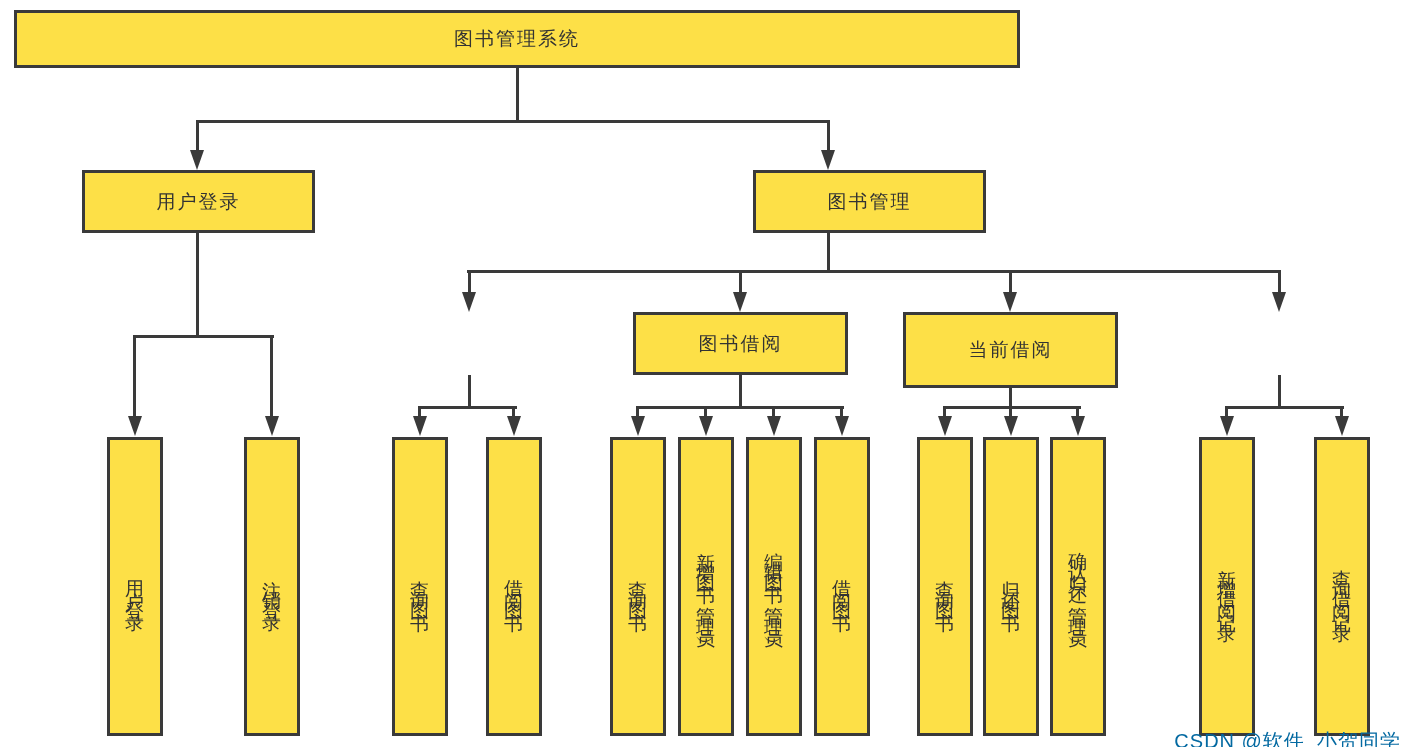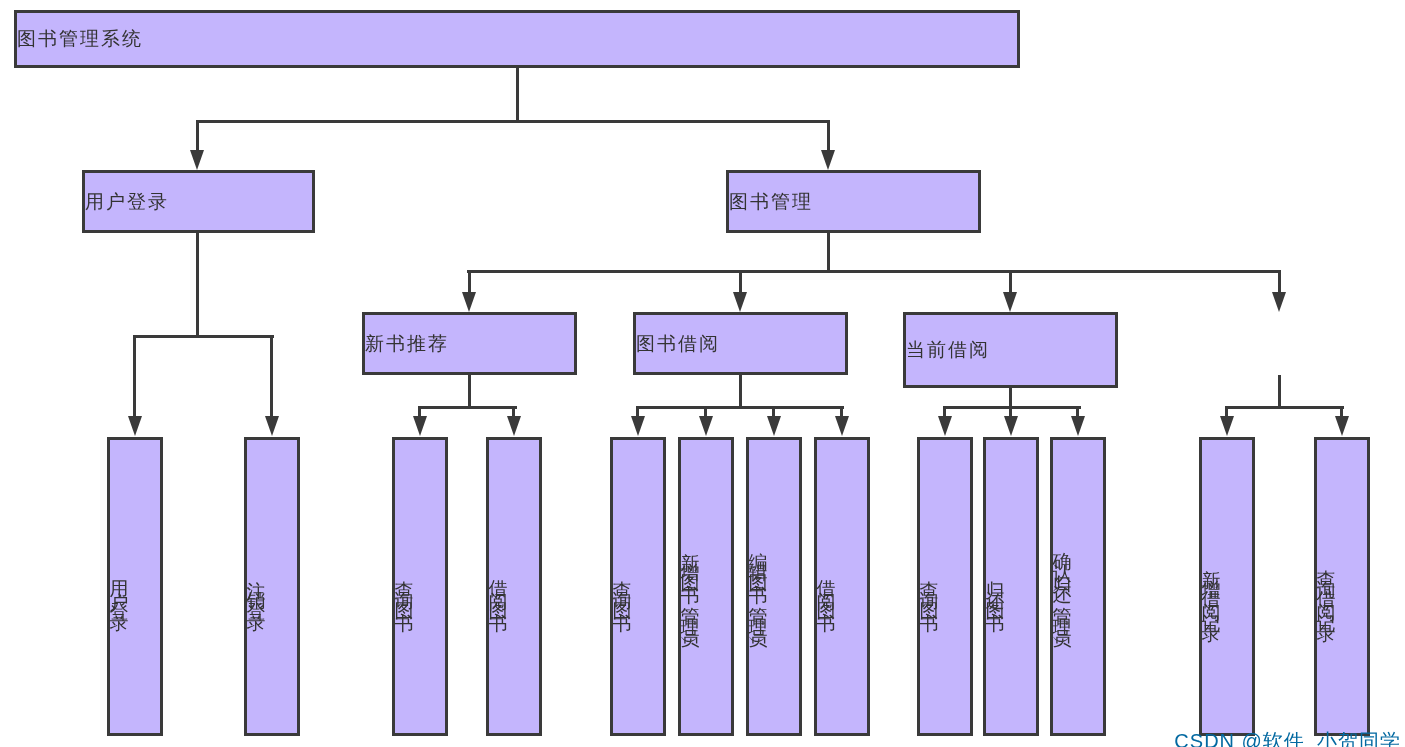--- a/index.html
+++ b/index.html
@@ -7,24 +7,24 @@
     position:relative;
     width:1405px;height:747px;
     background:#ffffff;
     overflow:hidden;
     font-family:"Liberation Sans","DejaVu Sans",sans-serif;
   }
   .box{
     position:absolute;
     box-sizing:border-box;
     border:3px solid #3a3a3a;
-    background:#c4b5fd;
+    background:#fde047;
     display:flex;
     align-items:center;
-    justify-content:flex-start;
+    justify-content:center;
     color:#333333;
   }
   .hlabel{
     font-size:19px;
     letter-spacing:2px;
     white-space:nowrap;
   }
   .vlabel{
     writing-mode:vertical-rl;
     text-orientation:mixed;
@@ -118,27 +118,24 @@
   <div class="ln v" style="left:1340px;top:406px;height:15px"></div>
   <div class="arr" style="left:1335px;top:416px"></div>
 
   <div class="box" style="left:14px;top:10px;width:1006px;height:58px">
     <span class="hlabel">图书管理系统</span>
   </div>
 
   <div class="box" style="left:82px;top:170px;width:233px;height:63px">
     <span class="hlabel">用户登录</span>
   </div>
-  <div class="box" style="left:726px;top:170px;width:255px;height:63px">
+  <div class="box" style="left:753px;top:170px;width:233px;height:63px">
     <span class="hlabel">图书管理</span>
   </div>
 
-  <div class="box" style="left:362px;top:312px;width:215px;height:63px">
-    <span class="hlabel">新书推荐</span>
-  </div>
   <div class="box" style="left:633px;top:312px;width:215px;height:63px">
     <span class="hlabel">图书借阅</span>
   </div>
   <div class="box" style="left:903px;top:312px;width:215px;height:76px">
     <span class="hlabel">当前借阅</span>
   </div>
 
   <div class="box" style="left:107px;top:437px;width:56px;height:299px">
     <span class="vlabel">用户登录</span>
   </div>

